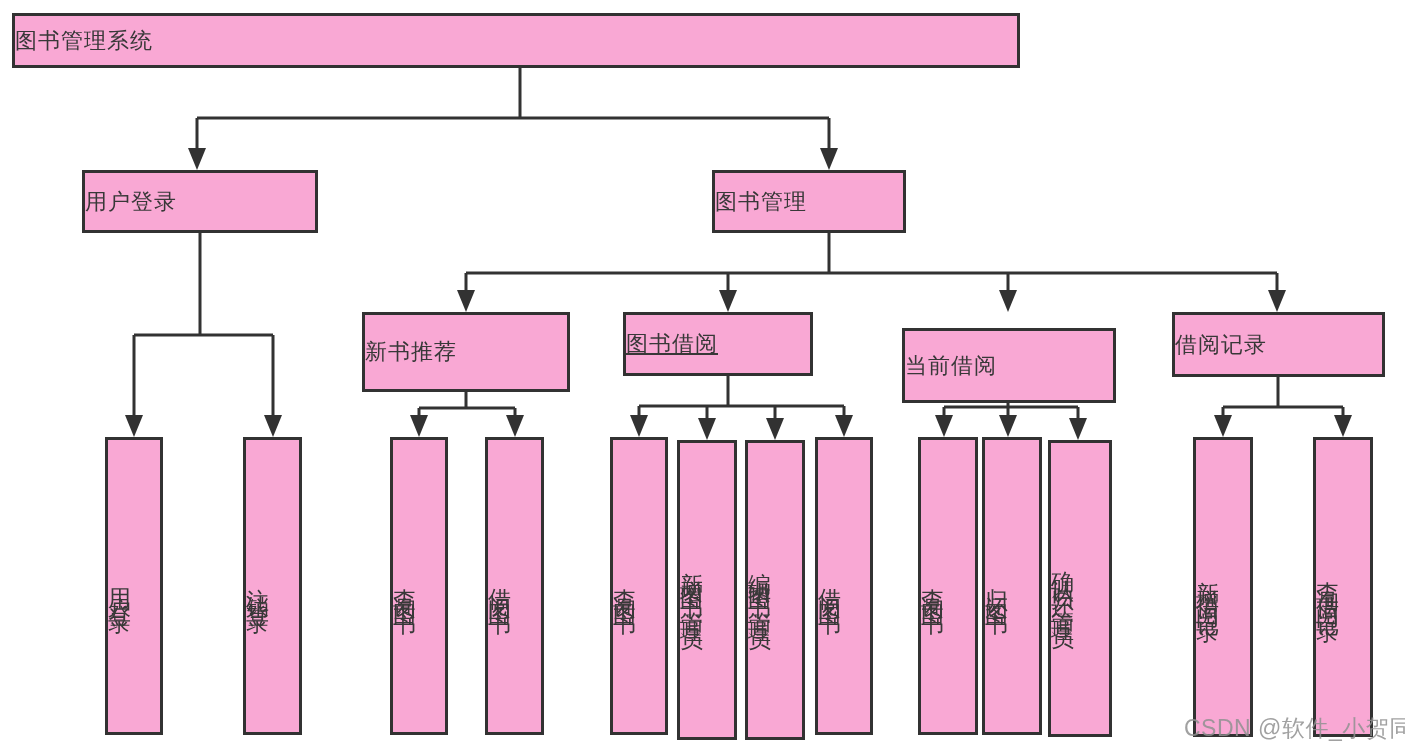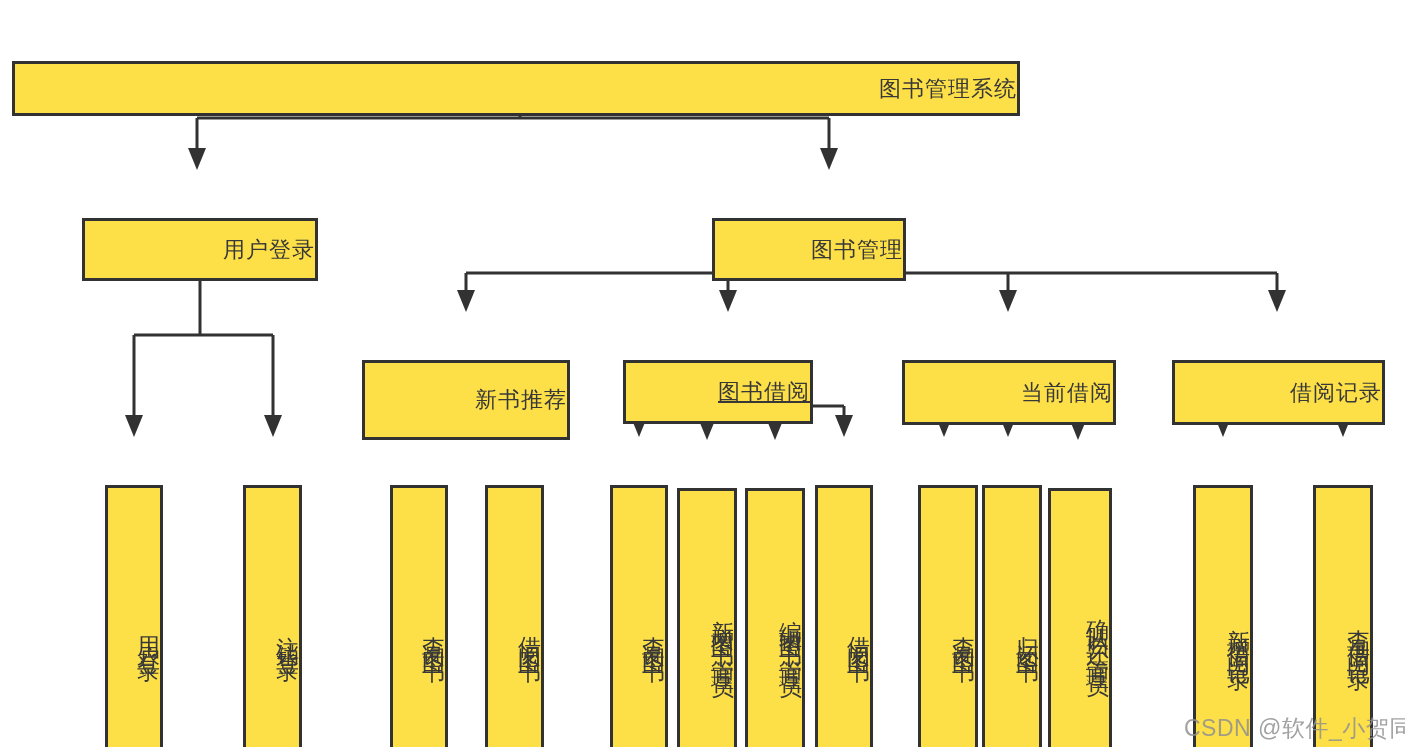--- a/index.html
+++ b/index.html
@@ -21,29 +21,28 @@
     left: 0;
     top: 0;
     width: 1405px;
     height: 747px;
     pointer-events: none;
   }
   .node {
     position: absolute;
     box-sizing: border-box;
     border: 3px solid #323232;
-    background: #fde047;
+    background: #f9a8d4;
     display: flex;
     align-items: center;
-    justify-content: flex-end;
+    justify-content: flex-start;
     font-size: 22px;
     letter-spacing: 1px;
     color: #383838;
     z-index: 2;
-    margin-top: 48px;
   }
   .vtext {
     writing-mode: vertical-rl;
     text-orientation: mixed;
     font-size: 23px;
     letter-spacing: 8px;
     line-height: 1;
     white-space: nowrap;
   }
   #watermark {
@@ -112,21 +111,21 @@
   <div class="node" style="left:712px; top:170px; width:194px; height:63px;">
     <span>图书管理</span>
   </div>
 
   <div class="node" style="left:362px; top:312px; width:208px; height:80px;">
     <span>新书推荐</span>
   </div>
   <div class="node" style="left:623px; top:312px; width:190px; height:64px;text-decoration:underline;">
     <span>图书借阅</span>
   </div>
-  <div class="node" style="left:902px; top:312px; width:214px; height:65px;">
+  <div class="node" style="left:902px; top:328px; width:214px; height:75px;">
     <span>当前借阅</span>
   </div>
   <div class="node" style="left:1172px; top:312px; width:213px; height:65px;">
     <span>借阅记录</span>
   </div>
 
   <div class="node" style="left:105px; top:437px; width:58px; height:298px;">
     <span class="vtext">用户登录</span>
   </div>
   <div class="node" style="left:243px; top:437px; width:59px; height:298px;">

